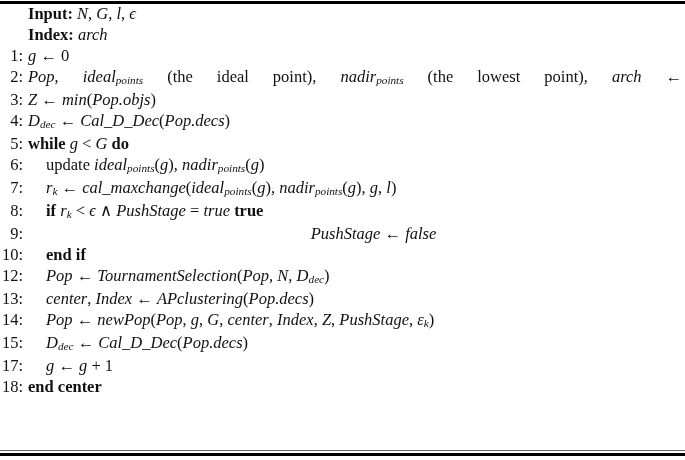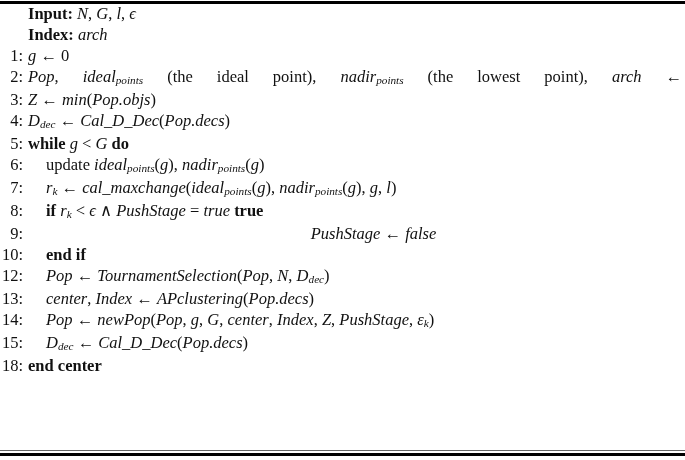--- a/index.html
+++ b/index.html
@@ -107,19 +107,23 @@
       </div>
       <div class="row">
         <span class="num">14:</span>
         <span class="stmt ind1"><span class="i">Pop</span><span class="n"> ← </span><span class="i">newPop</span><span class="n">(</span><span class="i">Pop</span><span class="n">, </span><span class="i">g</span><span class="n">, </span><span class="i">G</span><span class="n">, </span><span class="i">center</span><span class="n">, </span><span class="i">Index</span><span class="n">, </span><span class="i">Z</span><span class="n">, </span><span class="i">PushStage</span><span class="n">, </span><span class="i">ε</span><span class="si">k</span><span class="n">)</span></span>
       </div>
       <div class="row">
         <span class="num">15:</span>
         <span class="stmt ind1"><span class="i">D</span><span class="si">dec</span><span class="n"> ← </span><span class="i">Cal_D_Dec</span><span class="n">(</span><span class="i">Pop.decs</span><span class="n">)</span></span>
       </div>
       <div class="row">
+        <span class="num">17:</span>
+        <span class="stmt ind1"><span class="i">g</span><span class="n"> ← </span><span class="i">g</span><span class="n"> + 1</span></span>
+      </div>
+      <div class="row">
         <span class="num">18:</span>
         <span class="stmt ind0"><span class="b">end center</span></span>
       </div>
     </div>
   <div class="rule rule-thin"></div>
   <div class="rule rule-thick"></div>
 </div>
 
 </body></html>

